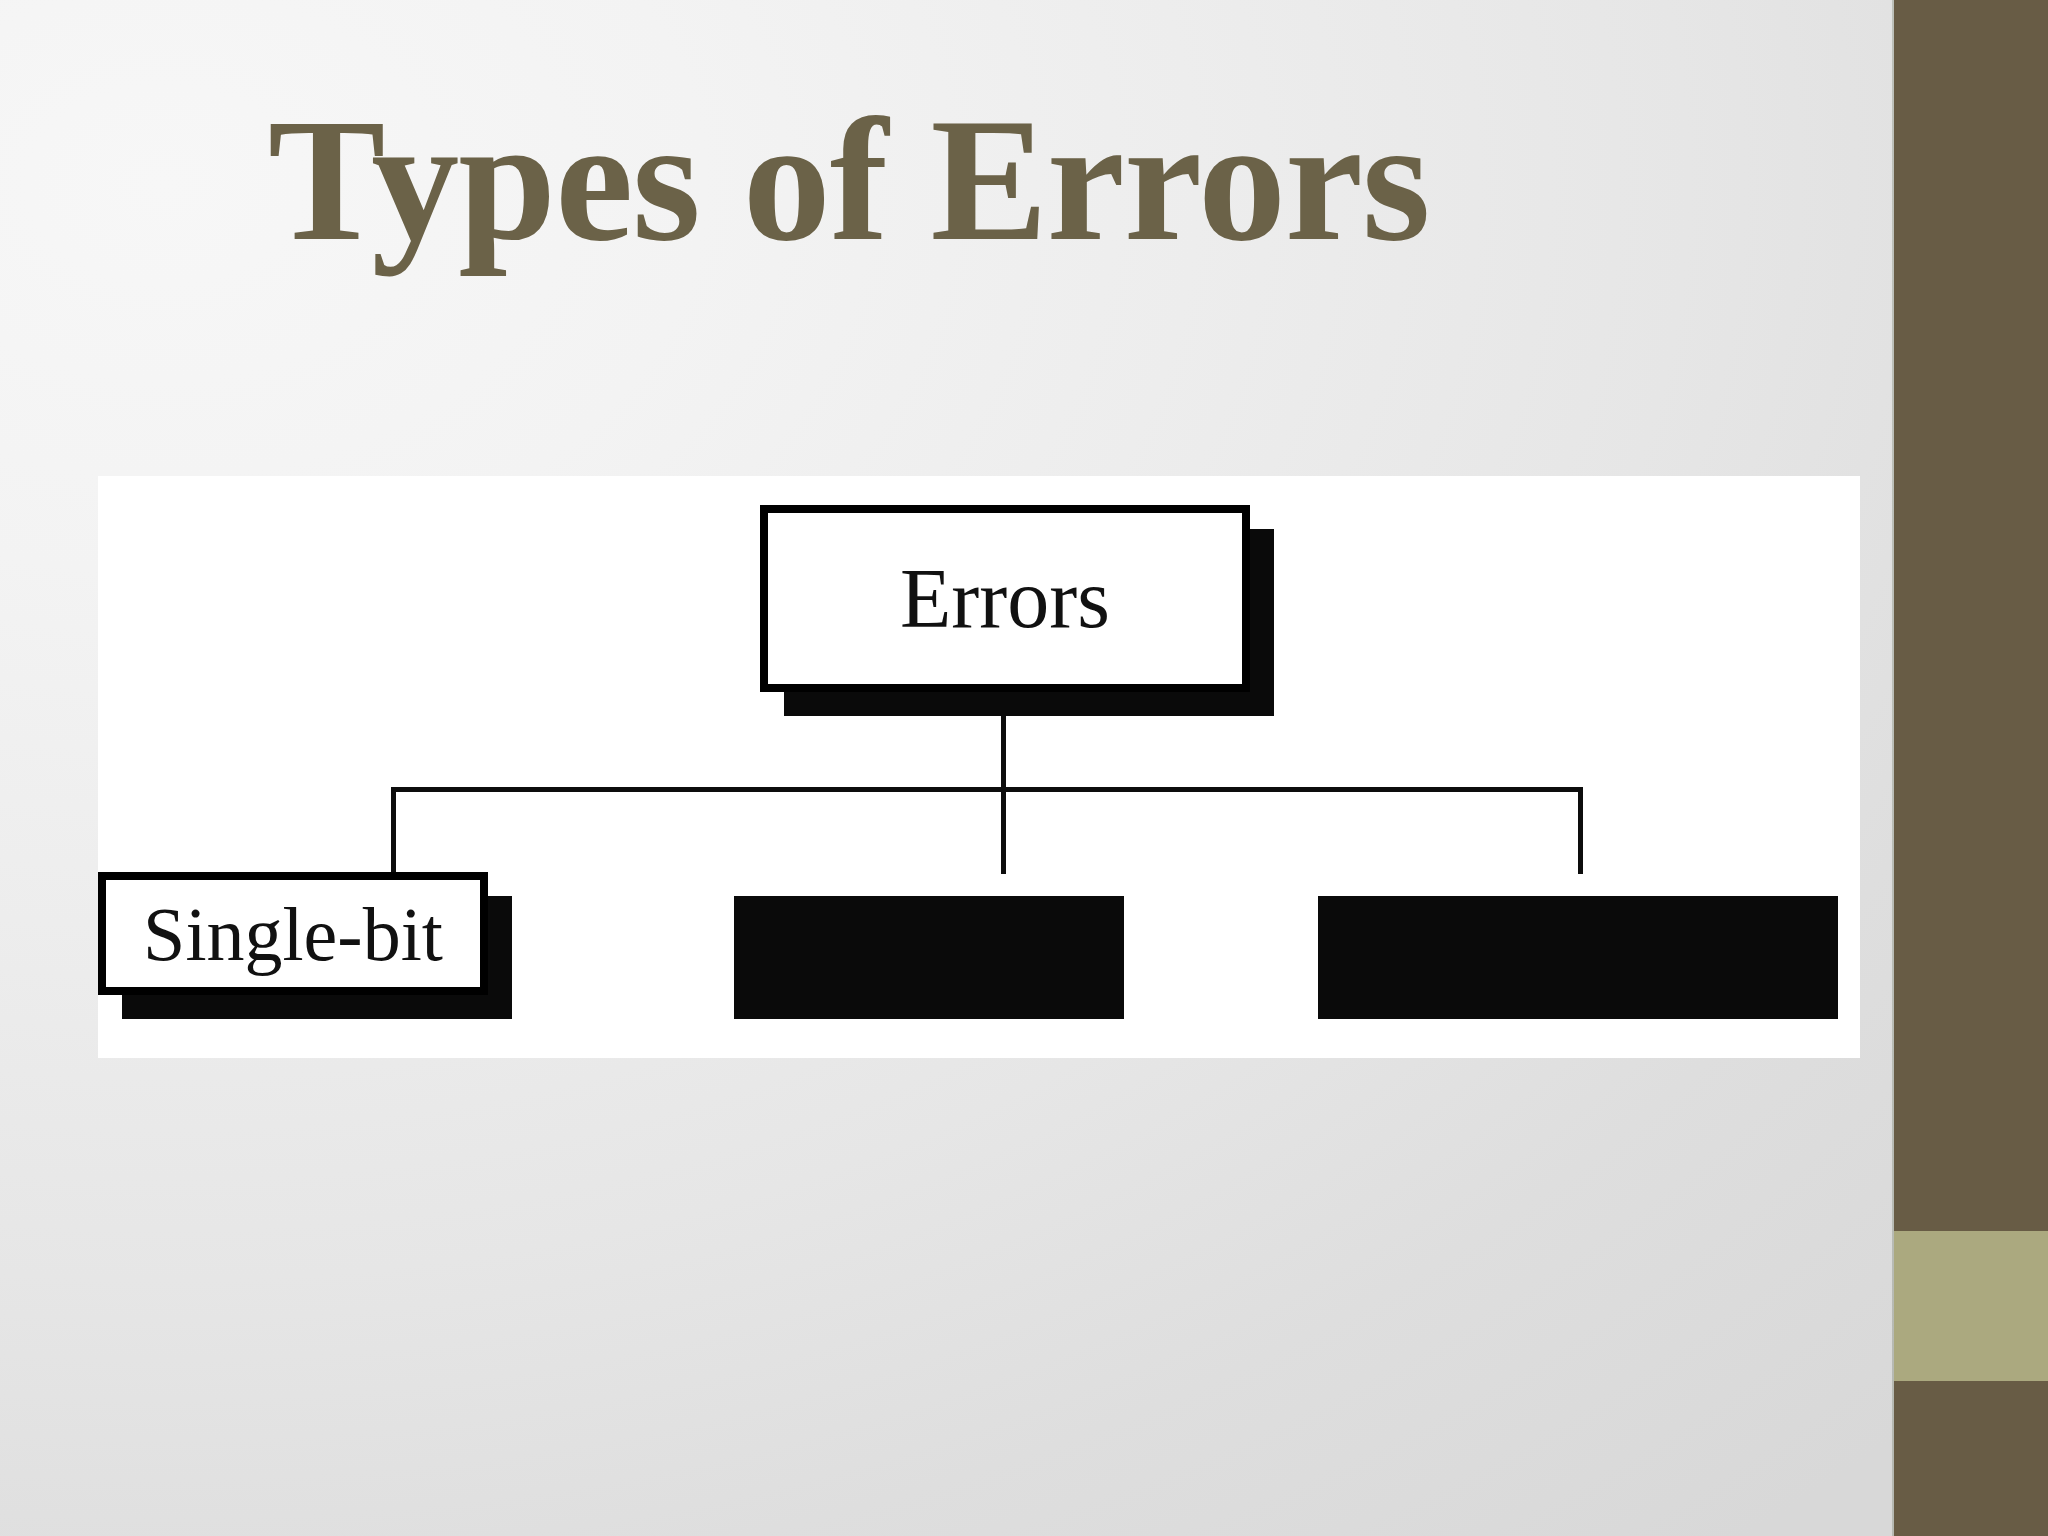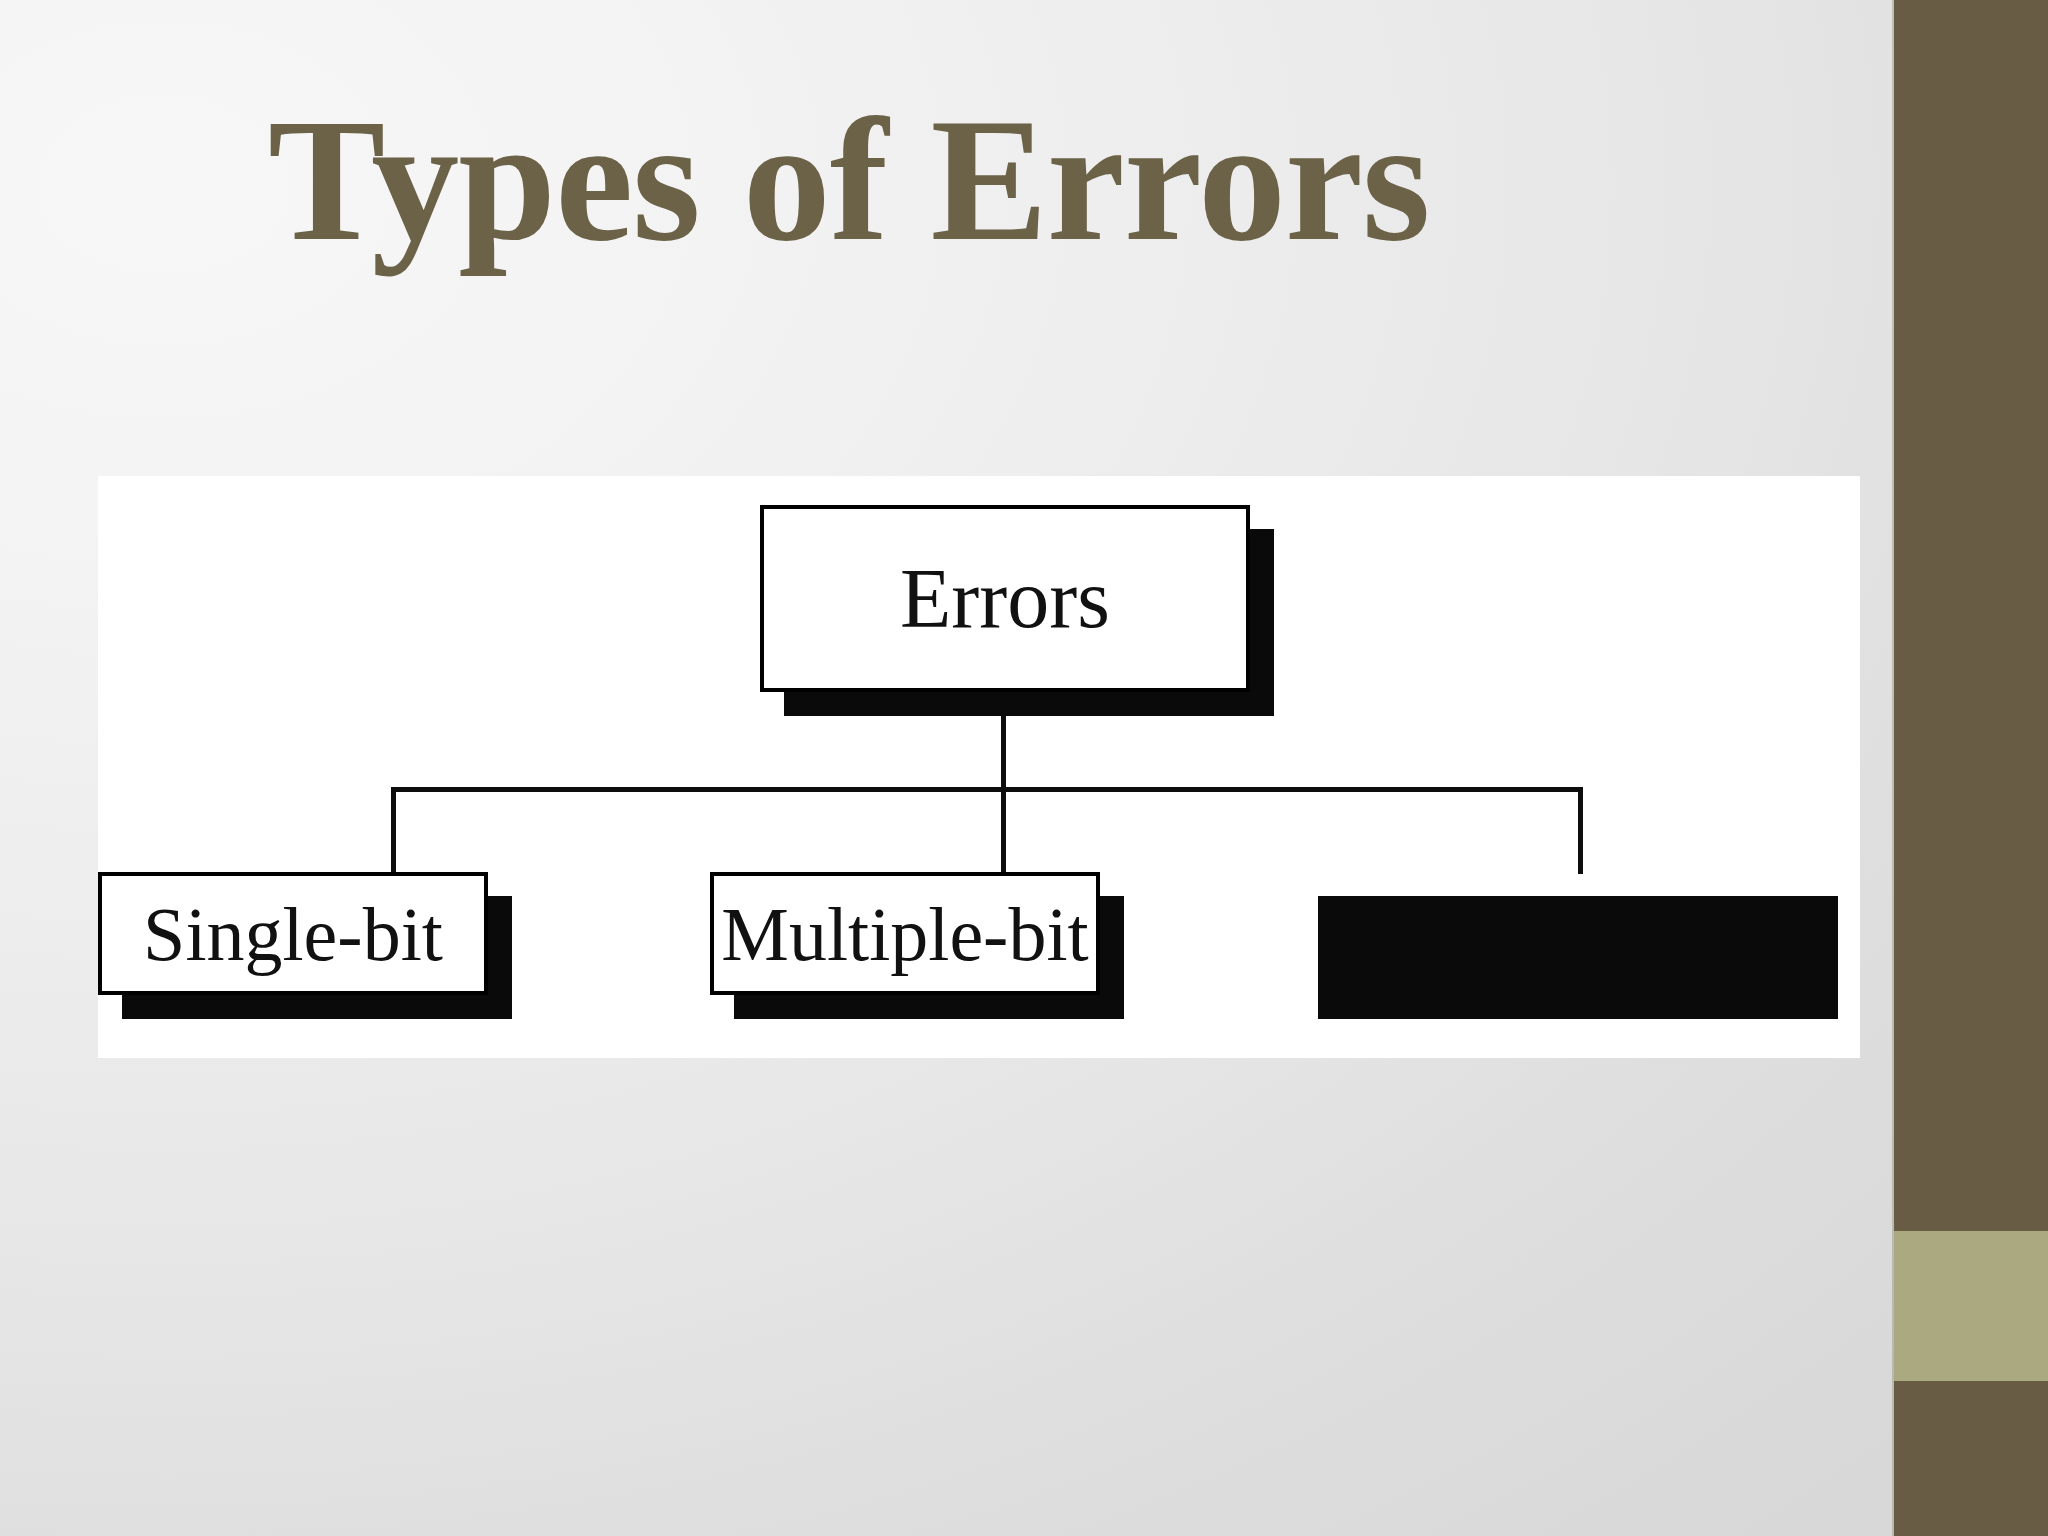--- a/index.html
+++ b/index.html
@@ -85,21 +85,21 @@
     width: 1762px;
     height: 582px;
     background: #ffffff;
   }
 
   
   .node {
     position: absolute;
     box-sizing: border-box;
     background: #ffffff;
-    border: 4px solid #000000;
+    border: 8px solid #000000;
     display: flex;
     align-items: center;
     justify-content: center;
     z-index: 3;
   }
   .node-label {
     font-family: "Liberation Serif", serif;
     font-weight: normal;
     color: #111111;
     line-height: 1;
@@ -238,20 +238,17 @@
     <div class="node-shadow" id="shadow-burst"></div>
 
     <div class="node" id="node-root">
       <span class="node-label">Errors</span>
     </div>
 
     <div class="node" id="node-single">
       <span class="node-label">Single-bit</span>
     </div>
 
-    <div class="node" id="node-multiple">
-      <span class="node-label">Multiple-bit</span>
-    </div>
 
 
   </div>
 
 </div>
 
 </body></html>

